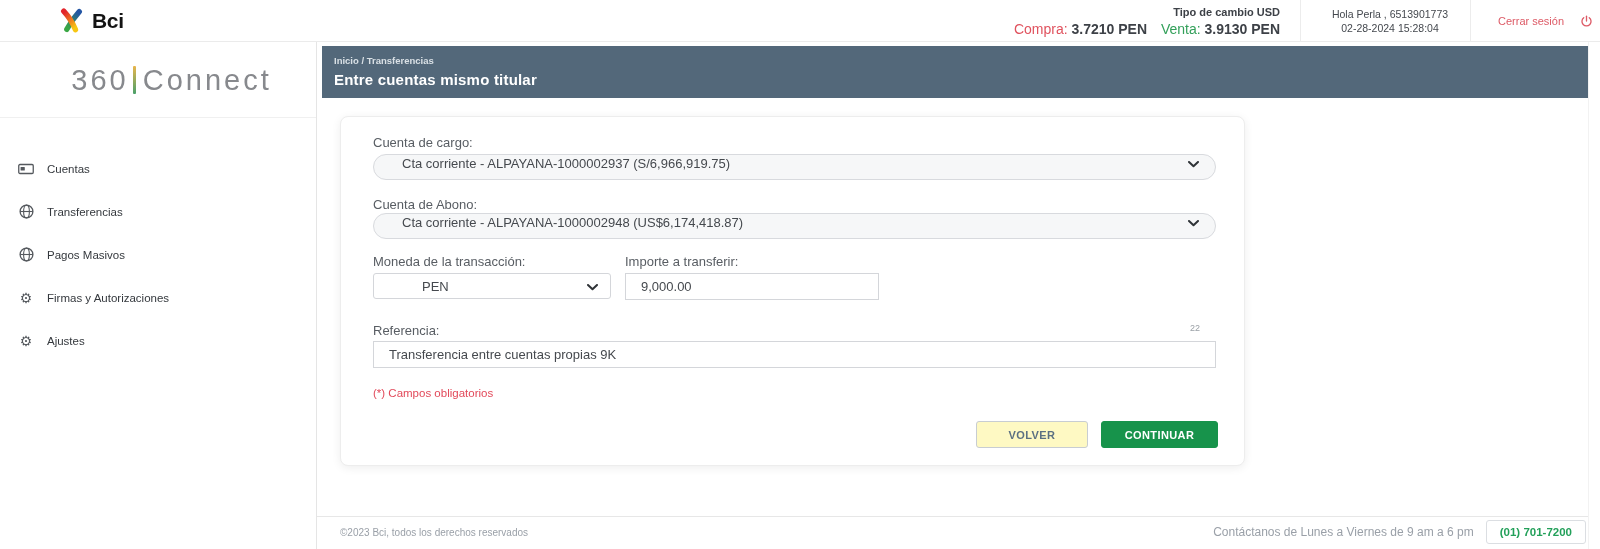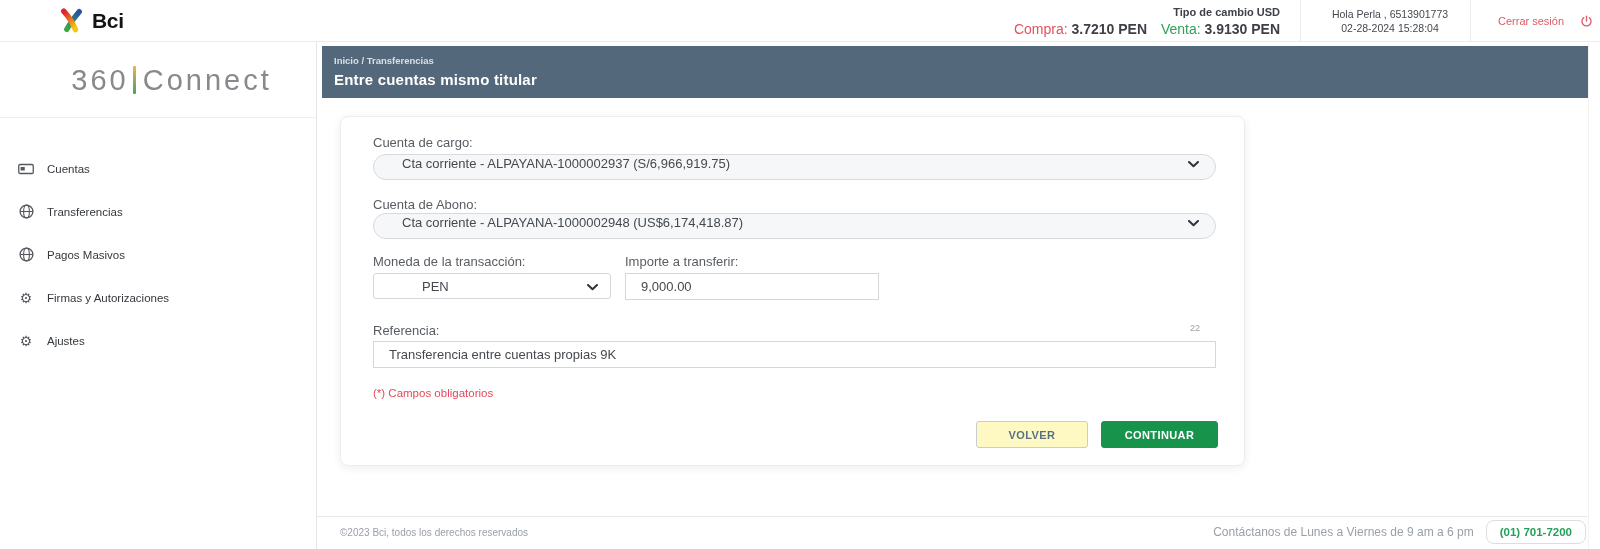--- a/index.html
+++ b/index.html
@@ -47,21 +47,21 @@
   .required-note { position:absolute; left:32px; top:270px; font-size:11.5px; color:#e2495a; }
   .btn { position:absolute; top:304px; height:27px; border-radius:3px; font-size:11px; font-weight:700; letter-spacing:0.4px; display:flex; align-items:center; justify-content:center; cursor:pointer; font-family:"Liberation Sans", sans-serif; }
   .btn-back { left:635px; width:112px; background:#fef9c3; border:1px solid #c8cdd2; color:#5b7082; }
   .btn-continue { left:760px; width:117px; background:#17934b; border:1px solid #17934b; color:#fff; }
 
   
   .footer-line { position:absolute; top:516px; left:317px; width:1283px; border-top:1px solid #e7e7e7; }
   .footer-left { position:absolute; left:340px; top:527px; font-size:10px; color:#9aa0a8; }
   .footer-right { position:absolute; right:14px; top:520px; display:flex; align-items:center; gap:12px; }
   .contact-text { font-size:12px; color:#9aa0a8; }
-  .phone-box { border:1px solid #dbdee2; border-radius:8px; background:#fff; padding:5px 13px; font-size:11.5px; font-weight:700; color:#23a05a; cursor:pointer; }
+  .phone-box { border:1px solid #dbdee2; border-radius:3px; background:#fff; padding:5px 13px; font-size:11.5px; font-weight:700; color:#23a05a; cursor:pointer; }
 
   .scroll-track { position:absolute; top:42px; right:0; width:12px; height:507px; background:#fff; border-left:1px solid #f2f2f2; }
 </style>
 </head>
 <body>
 
 <div class="topbar">
   <div class="brand">
     <span style="display:inline-flex;">
       <svg width="27" height="27" viewBox="0 0 26 26">

